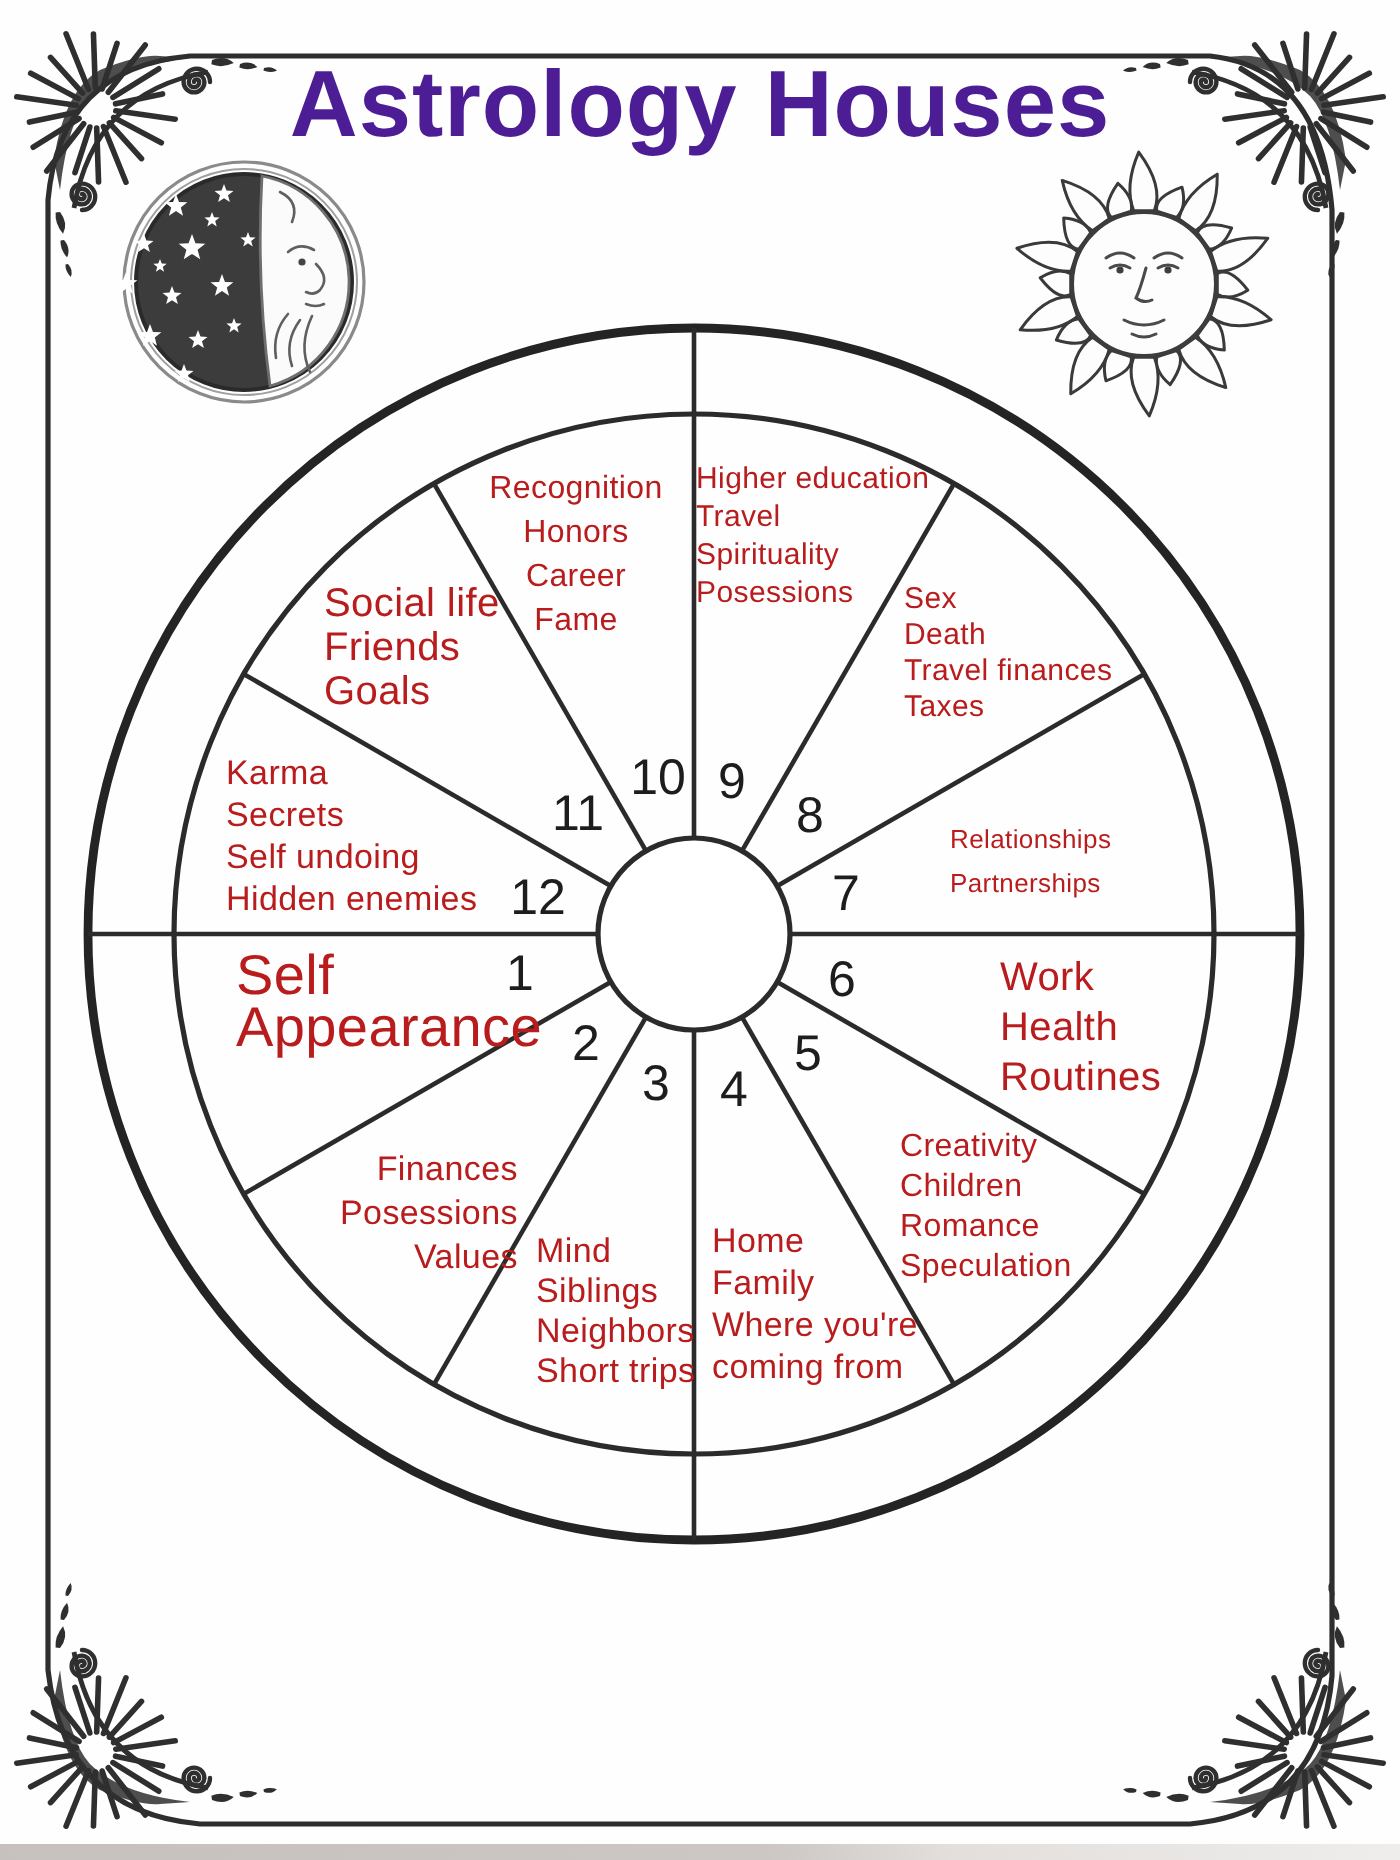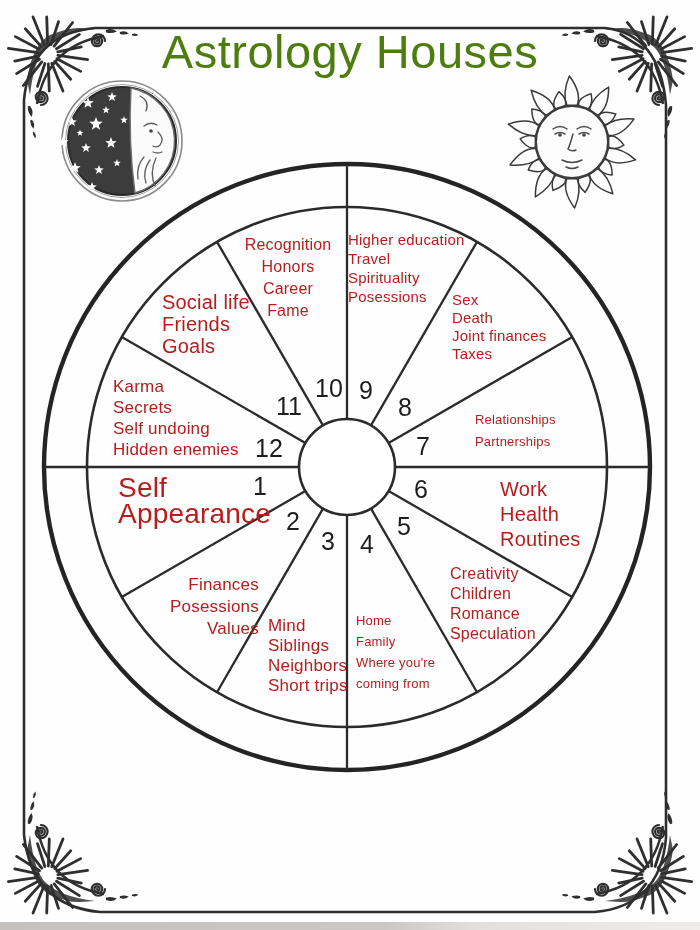--- a/index.html
+++ b/index.html
@@ -3,30 +3,30 @@
 <meta charset="utf-8">
 <style>
   html,body{margin:0;padding:0;background:#fff;}
   .page{
     position:relative;width:700px;height:930px;overflow:hidden;
     background:#fefefe;font-family:"Liberation Sans",sans-serif;color:#1c1c1c;
   }
   .art{position:absolute;left:0;top:0;width:700px;height:930px;}
   .title{
     position:absolute;left:0;top:24px;width:700px;margin:0;
-    text-align:center;font-size:47px;line-height:56px;font-weight:400;
-    letter-spacing:.5px;color:#4d7c0f;
+    text-align:center;font-size:47px;line-height:56px;font-weight:700;
+    letter-spacing:.5px;color:#4c1d95;
   }
   .kw{
     position:absolute;white-space:pre-line;letter-spacing:.2px;color:#b91c1c;
   }
   .kw.h1 {left:118px;top:475px;font-size:28px;line-height:26px;}
   .kw.h2 {left:170px;top:574px;font-size:17px;line-height:22px;text-align:right;}
   .kw.h3 {left:268px;top:616px;font-size:17px;line-height:20px;}
-  .kw.h4 {left:356px;top:610px;font-size:13px;line-height:21px;}
+  .kw.h4 {left:356px;top:610px;font-size:17px;line-height:21px;}
   .kw.h5 {left:450px;top:564px;font-size:16px;line-height:20px;}
   .kw.h6 {left:500px;top:477px;font-size:20px;line-height:25px;}
   .kw.h7 {left:459px;top:409px;font-size:13px;line-height:22px;margin-left:16px;}
   .kw.h8 {left:452px;top:291px;font-size:15px;line-height:18px;}
   .kw.h9 {left:348px;top:230px;font-size:15px;line-height:19px;}
   .kw.h10{left:232px;top:234px;width:112px;text-align:center;font-size:16px;line-height:22px;}
   .kw.h11{left:162px;top:291px;font-size:20px;line-height:22px;}
   .kw.h12{left:113px;top:376px;font-size:17px;line-height:21px;}
   .house-num{font-family:"Liberation Sans",sans-serif;font-size:25px;fill:#1d1d1d;}
   .scan-strip{
@@ -209,21 +209,21 @@
 Children
 Romance
 Speculation</div>
   <div class="kw h6">Work
 Health
 Routines</div>
   <div class="kw h7">Relationships
 Partnerships</div>
   <div class="kw h8">Sex
 Death
-Joint finances
+Travel finances
 Taxes</div>
   <div class="kw h9">Higher education
 Travel
 Spirituality
 Posessions</div>
   <div class="kw h10">Recognition
 Honors
 Career
 Fame</div>
   <div class="kw h11">Social life

